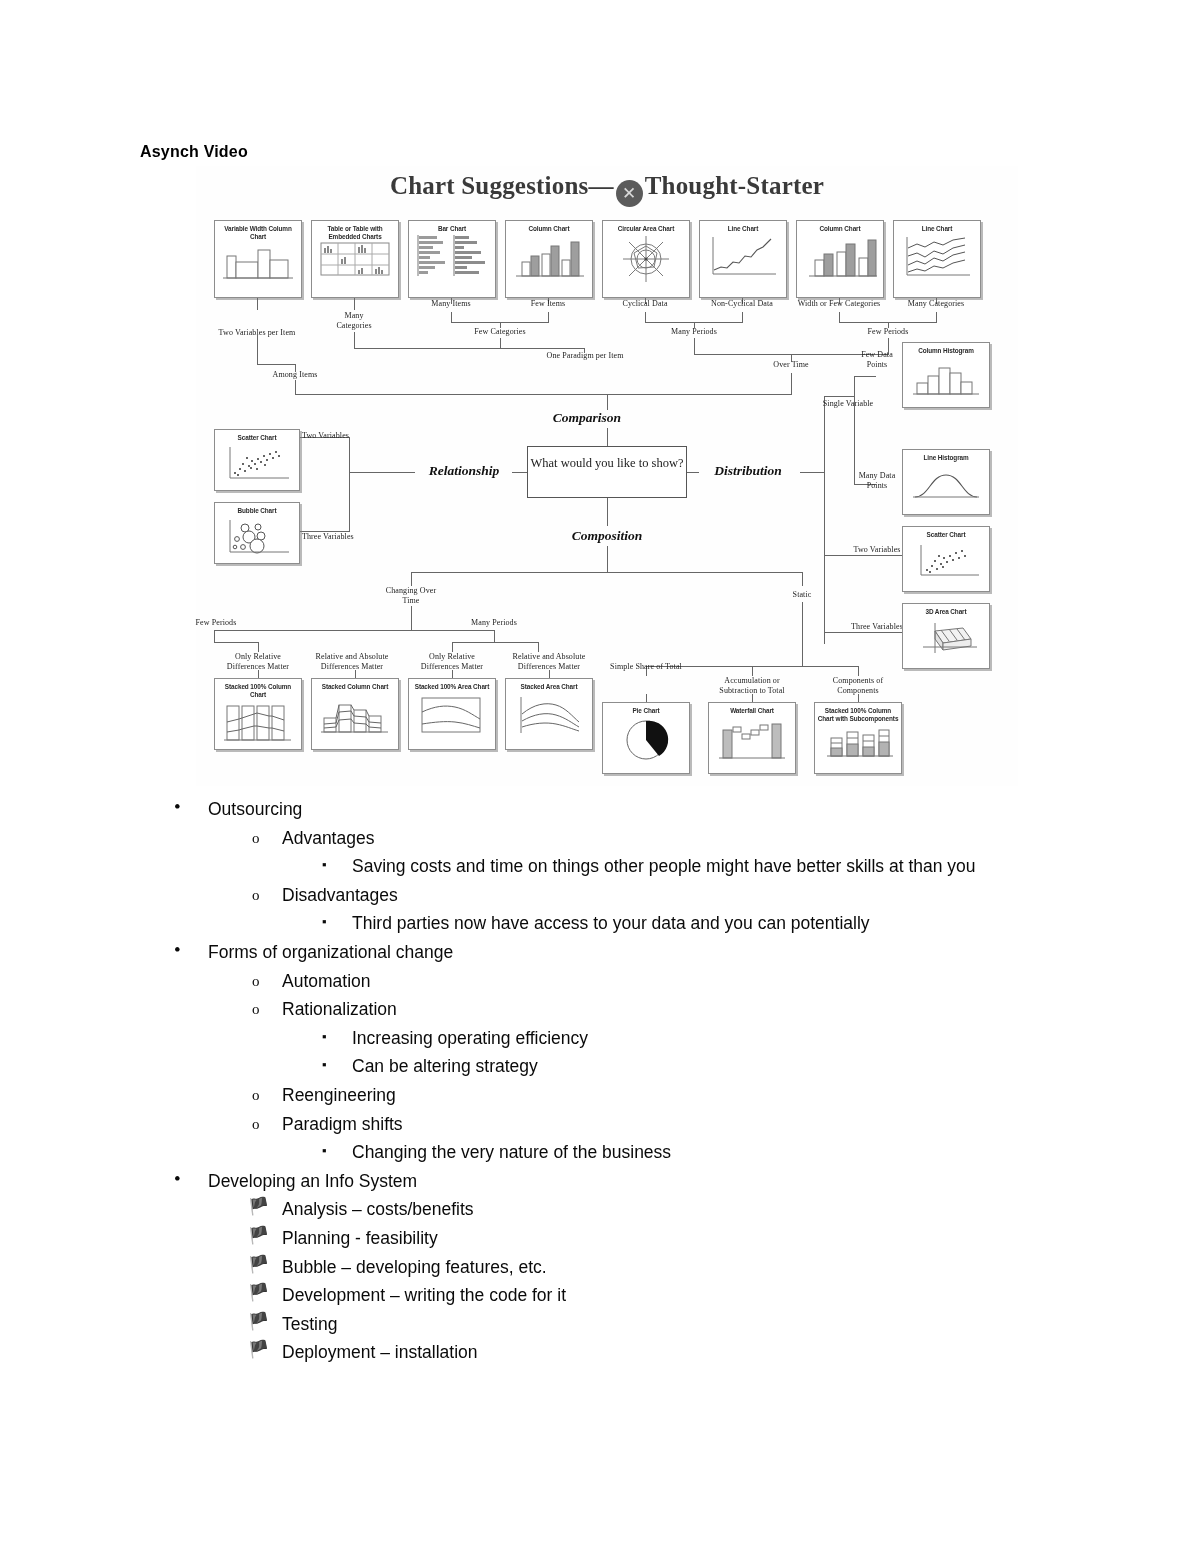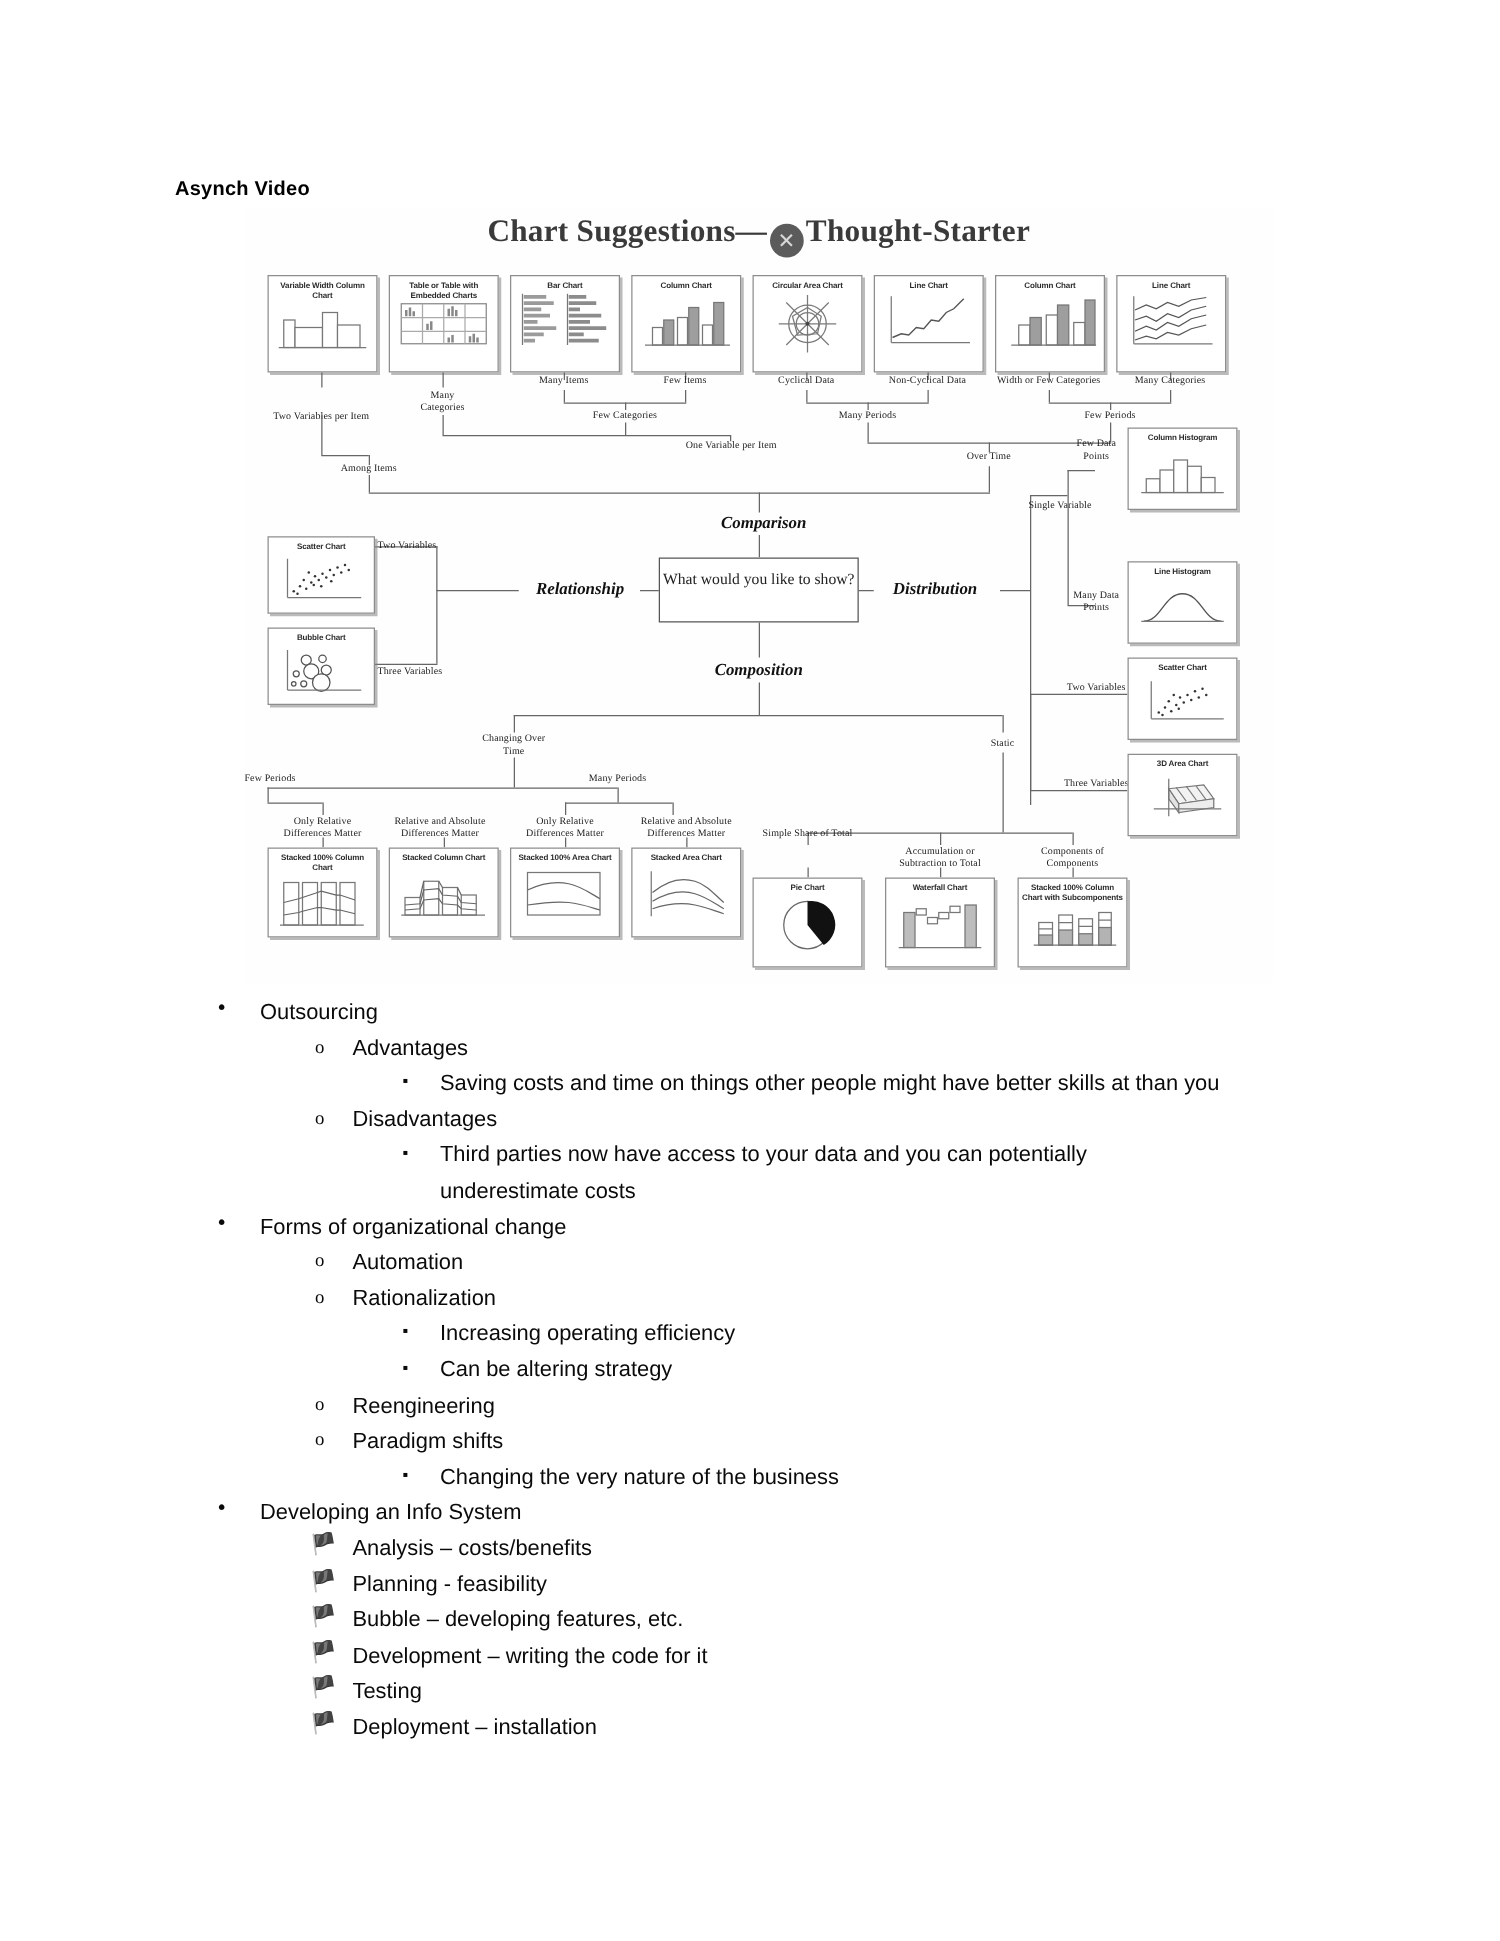--- a/index.html
+++ b/index.html
@@ -272,39 +272,39 @@
     <div class="ln lnv" style="left:643px;top:146px;height:10px;"></div>
     <div class="ln lnv" style="left:740px;top:146px;height:10px;"></div>
     <div class="ln lnh" style="left:643px;top:156px;width:98px;"></div>
     <div class="ln lnv" style="left:692px;top:156px;height:6px;"></div>
     <div class="lbl mid" style="left:649px;top:161px;">Few Periods</div>
 
     <div class="ln lnv" style="left:158px;top:166px;height:16px;"></div>
     <div class="ln lnv" style="left:304px;top:172px;height:10px;"></div>
     <div class="ln lnh" style="left:158px;top:182px;width:230px;"></div>
     <div class="ln lnv" style="left:388px;top:182px;height:5px;"></div>
-    <div class="lbl" style="left:310px;top:185px;width:158px;">One Variable per Item</div>
+    <div class="lbl" style="left:310px;top:185px;width:158px;">One Paradigm per Item</div>
 
     <div class="ln lnv" style="left:498px;top:172px;height:16px;"></div>
     <div class="ln lnv" style="left:692px;top:172px;height:16px;"></div>
     <div class="ln lnh" style="left:498px;top:188px;width:195px;"></div>
     <div class="ln lnv" style="left:595px;top:188px;height:8px;"></div>
     <div class="lbl mid" style="left:552px;top:194px;">Over Time</div>
 
     <div class="ln lnv" style="left:61px;top:166px;height:32px;"></div>
     <div class="ln lnh" style="left:61px;top:198px;width:38px;"></div>
     <div class="ln lnv" style="left:99px;top:198px;height:8px;"></div>
     <div class="lbl mid" style="left:56px;top:204px;">Among Items</div>
 
     <div class="ln lnv" style="left:99px;top:214px;height:14px;"></div>
     <div class="ln lnv" style="left:595px;top:207px;height:21px;"></div>
     <div class="ln lnh" style="left:99px;top:228px;width:497px;"></div>
     <div class="ln lnv" style="left:411px;top:228px;height:16px;"></div>
 
-    <div class="branch" style="left:355px;top:244px;width:120px;">Comparison</div>
+    <div class="branch" style="left:331px;top:244px;width:120px;">Comparison</div>
     <div class="ln lnv" style="left:411px;top:262px;height:18px;"></div>
 
     <div class="centerbox" style="left:331px;top:280px;width:160px;height:52px;">
       <span>What would you like to show?</span>
     </div>
 
     <div class="branch" style="left:351px;top:362px;width:120px;">Composition</div>
     <div class="ln lnv" style="left:411px;top:332px;height:28px;"></div>
     <div class="ln lnv" style="left:411px;top:380px;height:26px;"></div>
 
@@ -599,21 +599,20 @@
     </div>
   </div>
 
   <div class="outline">
 
     <div class="li lvl1"><span class="bul">•</span><span>Outsourcing</span></div>
     <div class="li lvl2"><span class="bul">o</span><span>Advantages</span></div>
     <div class="li lvl3"><span class="bul">▪</span><span>Saving costs and time on things other people might have better skills at than you</span></div>
     <div class="li lvl2"><span class="bul">o</span><span>Disadvantages</span></div>
     <div class="li lvl3"><span class="bul">▪</span><span>Third parties now have access to your data and you can potentially</span></div>
-    <div class="li cont"><span>underestimate costs</span></div>
 
     <div class="li lvl1"><span class="bul">•</span><span>Forms of organizational change</span></div>
     <div class="li lvl2"><span class="bul">o</span><span>Automation</span></div>
     <div class="li lvl2"><span class="bul">o</span><span>Rationalization</span></div>
     <div class="li lvl3"><span class="bul">▪</span><span>Increasing operating efficiency</span></div>
     <div class="li lvl3"><span class="bul">▪</span><span>Can be altering strategy</span></div>
     <div class="li lvl2"><span class="bul">o</span><span>Reengineering</span></div>
     <div class="li lvl2"><span class="bul">o</span><span>Paradigm shifts</span></div>
     <div class="li lvl3"><span class="bul">▪</span><span>Changing the very nature of the business</span></div>
 

